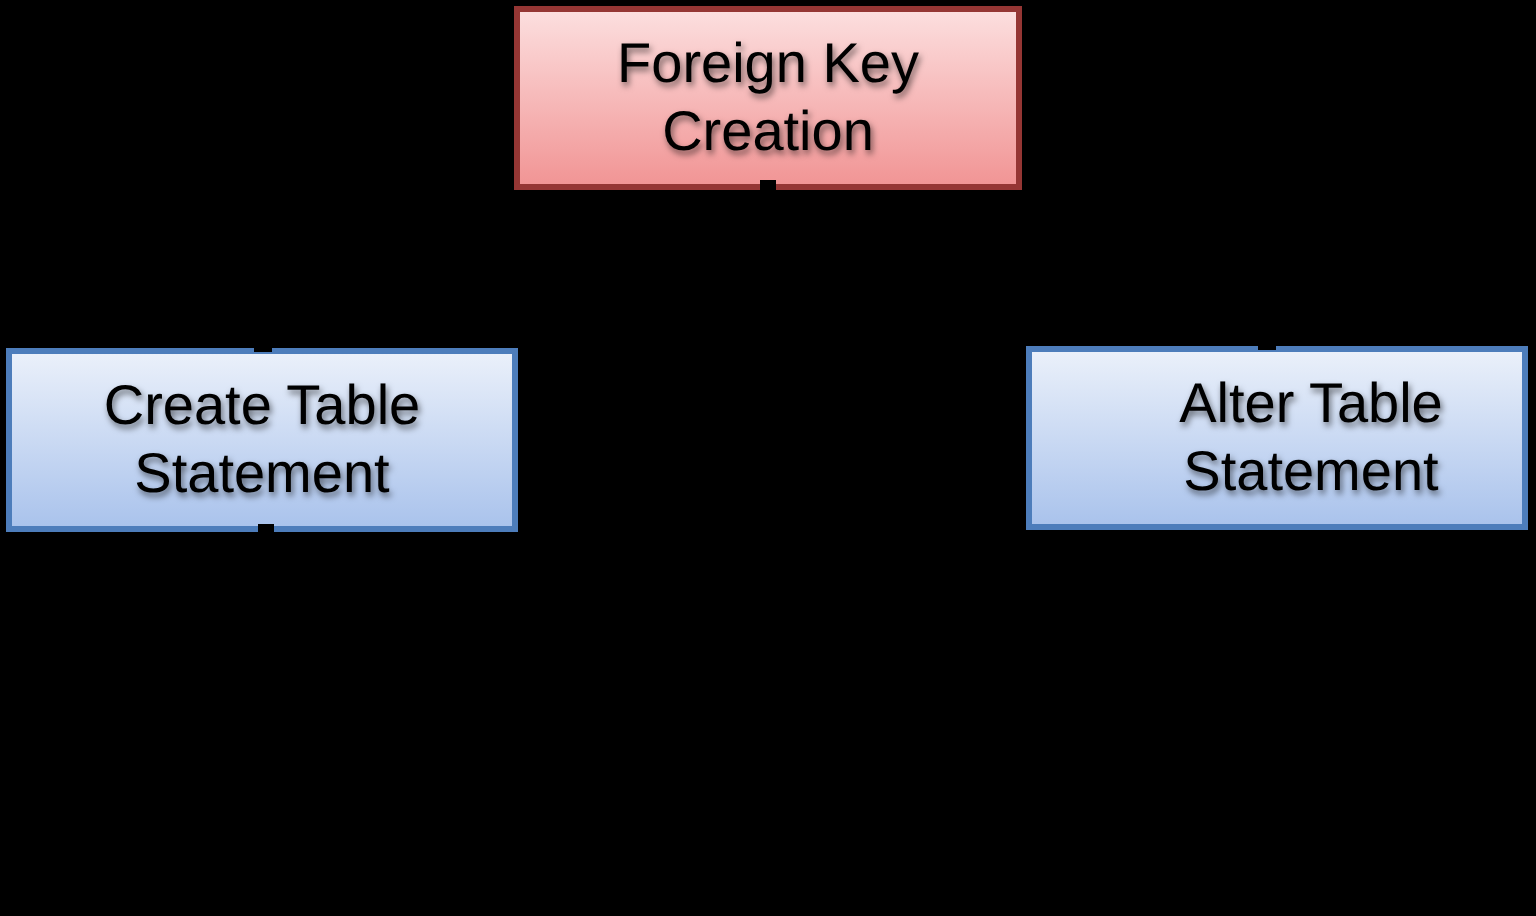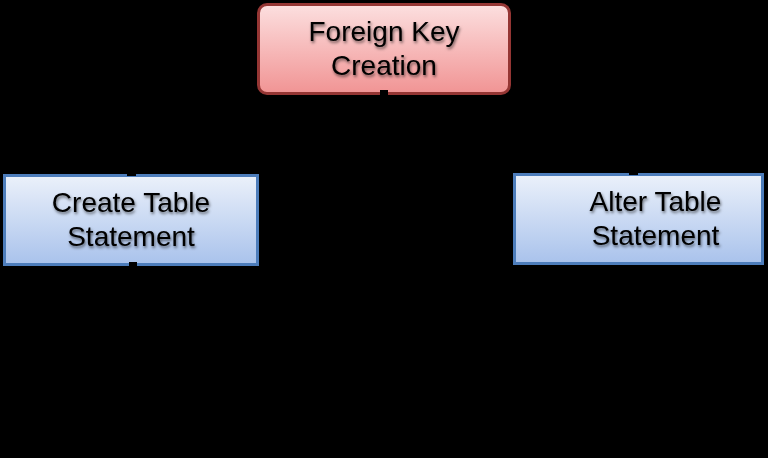--- a/index.html
+++ b/index.html
@@ -30,21 +30,21 @@
   }
   .node .label {
     font-size: 28px;
     line-height: 34px;
     color: #000000;
     text-shadow: 1px 2px 3px rgba(0,0,0,0.55);
     padding: 0 14px;
   }
   #node-foreign-key-creation {
     left: 257px; top: 3px;
-    width: 254px; height: 92px; border-radius: 10px;
+    width: 254px; height: 92px;
   }
   #node-create-table-statement {
     left: 3px; top: 174px;
     width: 256px; height: 92px;
   }
   #node-alter-table-statement {
     left: 513px; top: 173px;
     width: 251px; height: 92px;
   }
   

